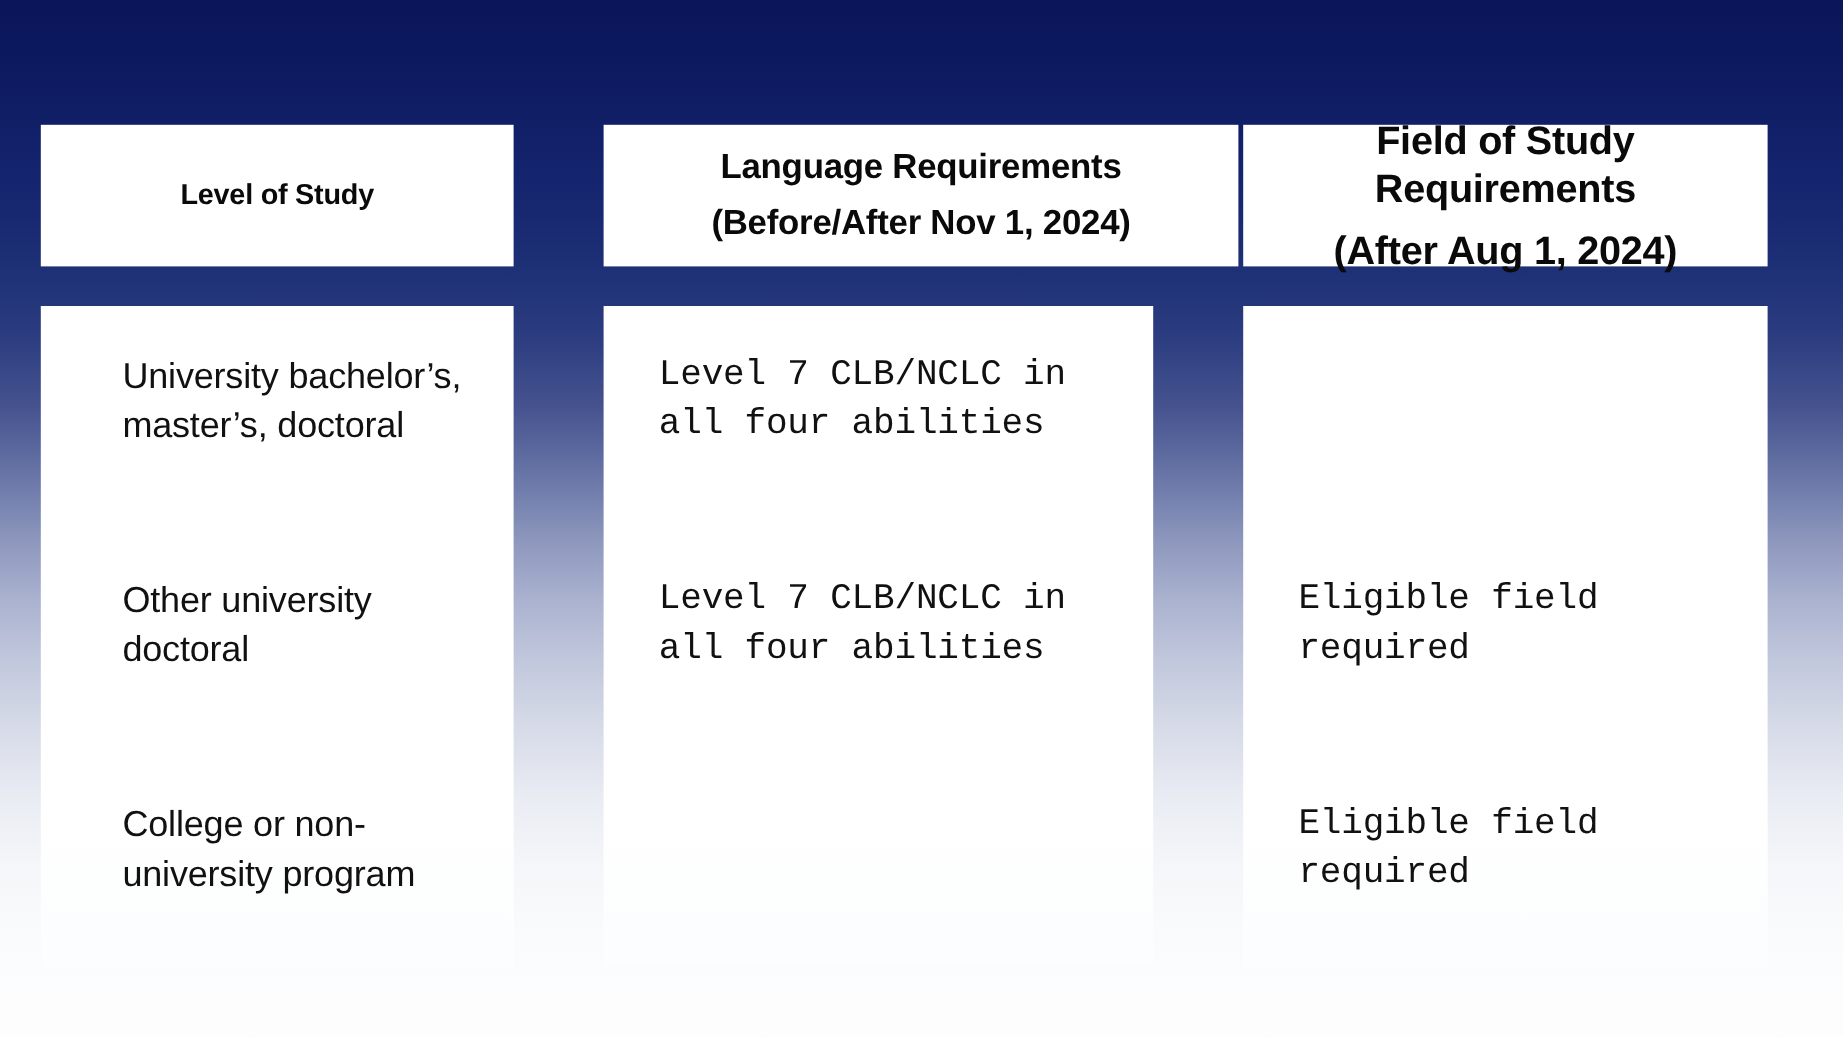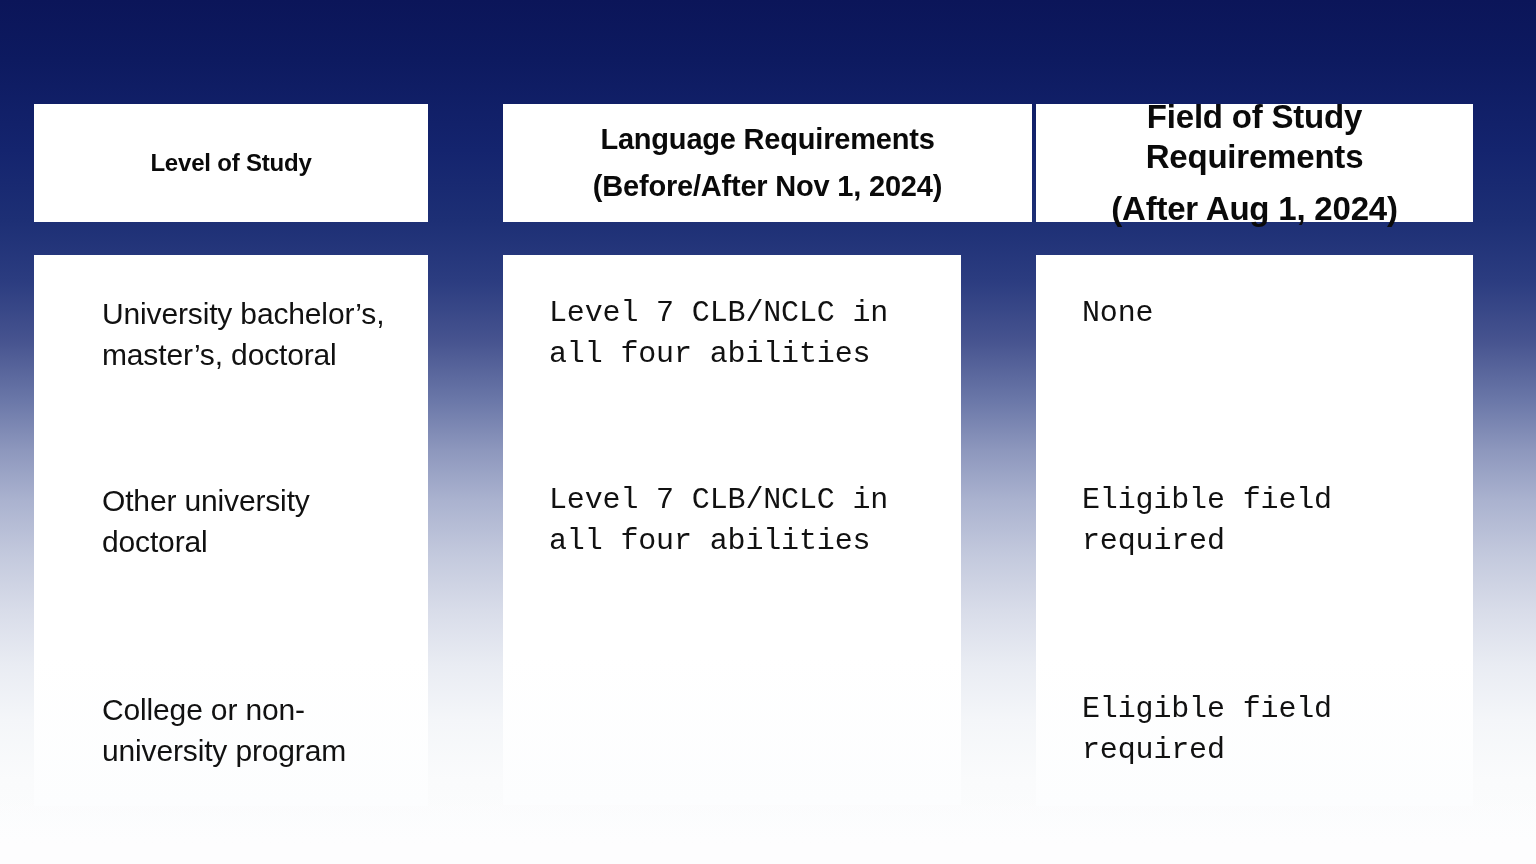--- a/index.html
+++ b/index.html
@@ -117,21 +117,21 @@
     color: #111111;
     letter-spacing: -0.15px;
     z-index: 2;
     margin-left: 16px;
   }
   .body-card.c2 .cell,
   .body-card.c3 .cell { padding-left: 30px; font-family: Liberation Mono, monospace; }
 
   .cell.r1 { top: 38px; }
   .cell.r2 { top: 225px; }
-  .cell.r3 { top: 434px; }
+  .cell.r3 { top: 412px; }
 
   
   .bottom-veil {
     position: absolute;
     left: 0;
     bottom: 0;
     width: 1536px;
     height: 70px;
     background: linear-gradient(to bottom, rgba(253,253,254,0) 0%, #fdfdfe 70%);
     pointer-events: none;
@@ -173,21 +173,20 @@
       <div class="cell r2">Other university doctoral</div>
       <div class="cell r3">College or non-university program</div>
     </div>
 
     <div class="body-card c2">
       <div class="cell r1">Level 7 CLB/NCLC in all four abilities</div>
       <div class="cell r2">Level 7 CLB/NCLC in all four abilities</div>
     </div>
 
     <div class="body-card c3">
-      <div class="cell r1">None</div>
       <div class="cell r2">Eligible field required</div>
       <div class="cell r3">Eligible field required</div>
     </div>
 
   </div>
 
   <div class="bottom-veil"></div>
 
 </div>
 

